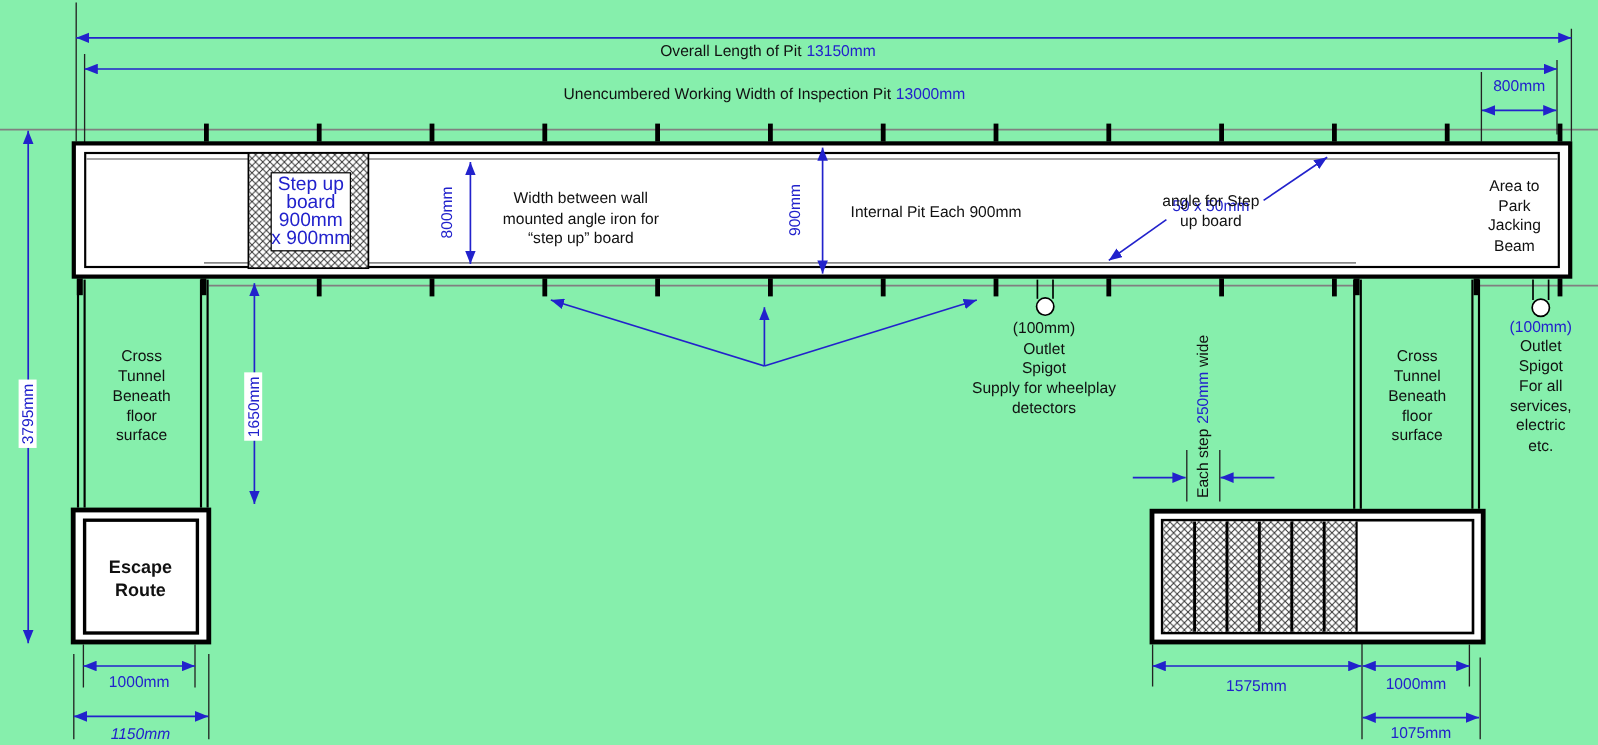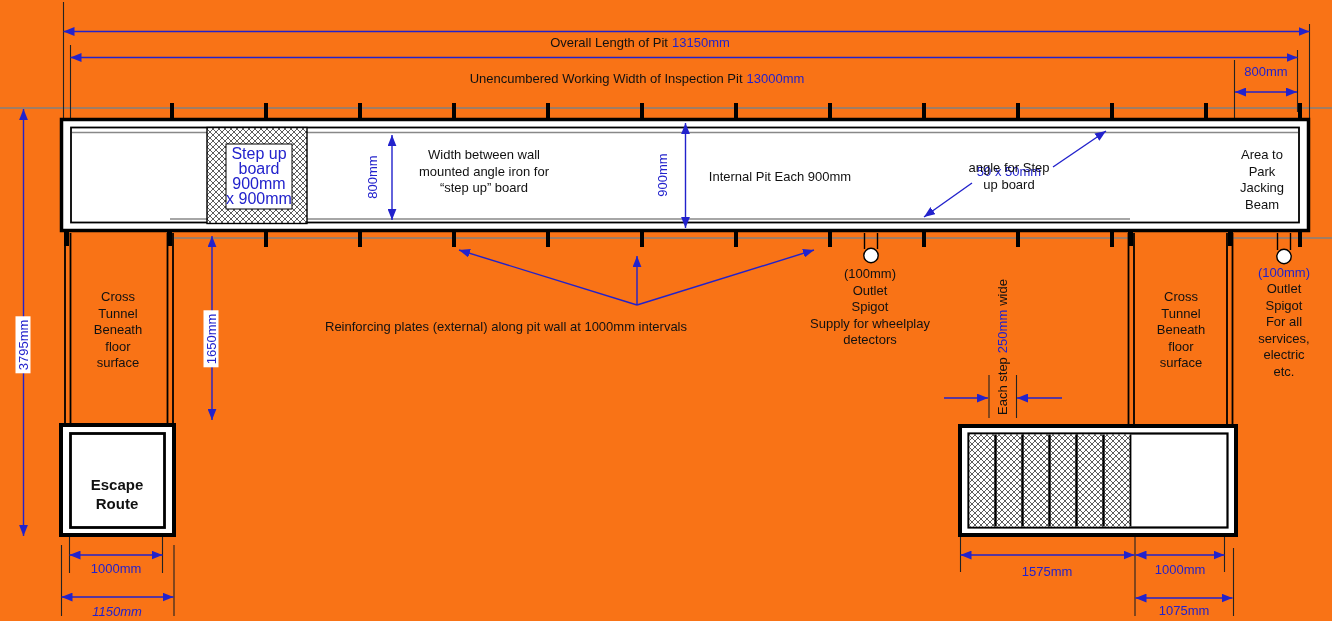--- a/index.html
+++ b/index.html
@@ -1,17 +1,17 @@
 <!DOCTYPE html>
 <html><head>
 <meta charset="utf-8">
 <style>
   html,body{margin:0;padding:0;background:#fff;}
   #stage{
-    position:relative;width:1332px;height:621px;background:#f97316;overflow:hidden;
+    position:relative;width:1332px;height:621px;background:#86efac;overflow:hidden;
     font-family:"Liberation Sans","DejaVu Sans",sans-serif;color:#111;
   }
   #linework{position:absolute;left:0;top:0;}
   .lbl{
     position:absolute;transform:translate(-50%,-50%);
     text-align:center;font-size:13px;line-height:16.5px;color:#111;white-space:nowrap;
   }
   .ml{white-space:pre-line;}
   .blue{color:#2222cc;}
   .rot{
@@ -183,21 +183,21 @@
     <span>Unencumbered Working Width of Inspection Pit</span><span class="blue gap">13000mm</span>
   </div>
 
   <div class="lbl blue" style="left:1266px;top:72px;">800mm</div>
 
   <div class="lbl ml blue small" style="left:259px;top:176px;">Step up
 board
 900mm
 x 900mm</div>
 
-  <div class="lbl ml" style="left:484px;top:172px;">Width between wall
+  <div class="lbl ml" style="left:484px;top:182px;">Width between wall
 mounted angle iron for
 “step up” board</div>
 
   <div class="rot" style="left:372px;top:177px;">800mm</div>
 
   <div class="rot" style="left:662px;top:175px;">900mm</div>
 
   <div class="lbl" style="left:780px;top:177px;">Internal Pit Each 900mm</div>
 
   <div class="lbl blue" style="left:1009px;top:172px;">50 x 50mm</div>
@@ -218,39 +218,38 @@
 Beneath
 floor
 surface</div>
 
   <div class="lbl ml" style="left:1181px;top:330px;">Cross
 Tunnel
 Beneath
 floor
 surface</div>
 
-  <div class="lbl" style="left:506px;top:327px;">Reinforcing plates (external) along pit wall at 1000mm intervals</div>
 
   <div class="lbl ml" style="left:870px;top:307px;">(100mm)
 Outlet
 Spigot
 Supply for wheelplay
 detectors</div>
 
   <div class="lbl blue" style="left:1284px;top:273px;">(100mm)</div>
   <div class="lbl ml" style="left:1284px;top:330px;">Outlet
 Spigot
 For all services,
 electric etc.</div>
 
   <div class="rot" style="left:1002px;top:347px;color:#111;">
     <span>Each step</span><span class="blue gap">250mm</span><span class="gap">wide</span>
   </div>
 
-  <div class="lbl ml bold" style="left:117px;top:483px;margin-top:11px;">Escape
+  <div class="lbl ml bold" style="left:117px;top:483px;">Escape
 Route</div>
 
   <div class="lbl blue" style="left:1047px;top:572px;">1575mm</div>
   <div class="lbl blue" style="left:1180px;top:570px;">1000mm</div>
   <div class="lbl blue" style="left:1184px;top:611px;">1075mm</div>
 
   <div class="lbl blue" style="left:116px;top:569px;">1000mm</div>
   <div class="lbl blue" style="left:117px;top:612px;font-style:italic;">1150mm</div>
 
 </div>

